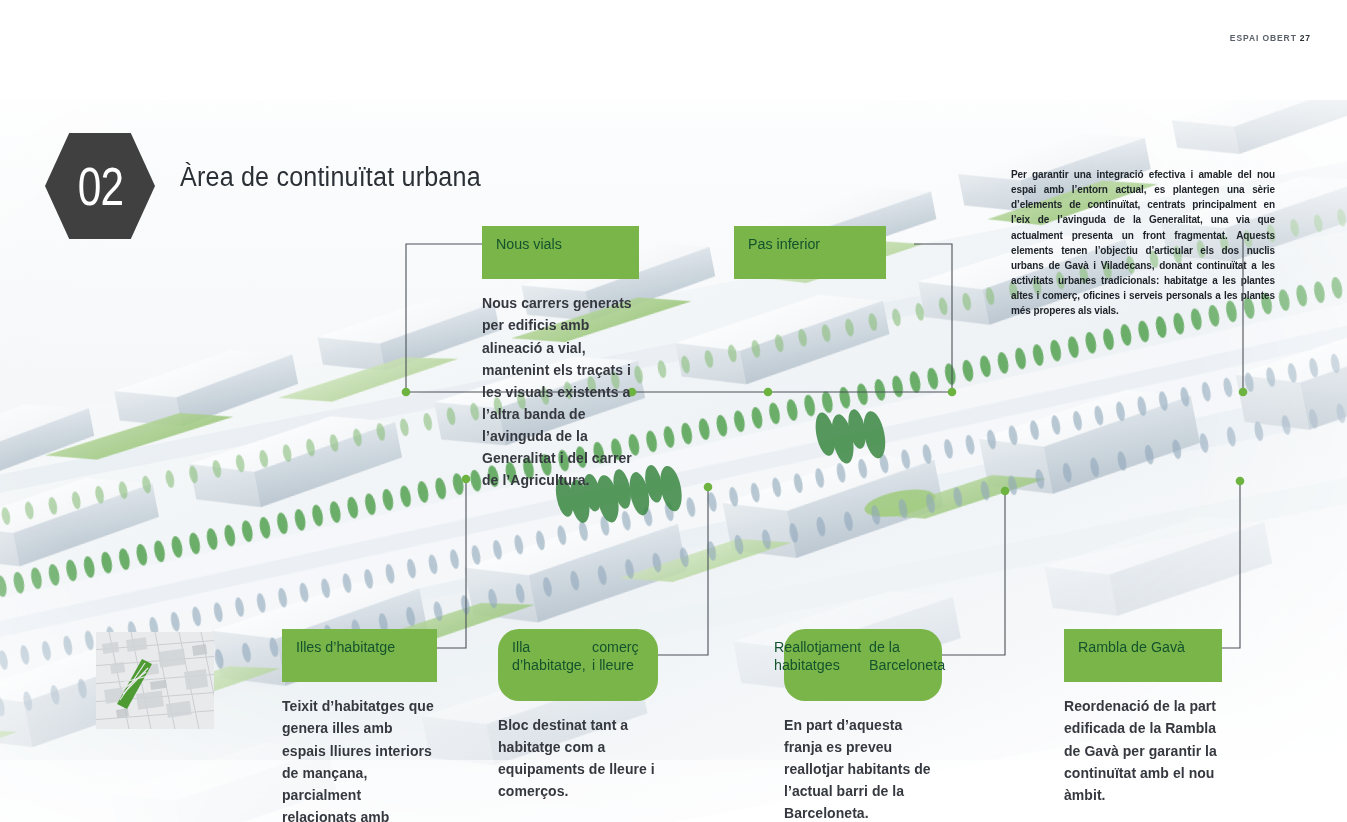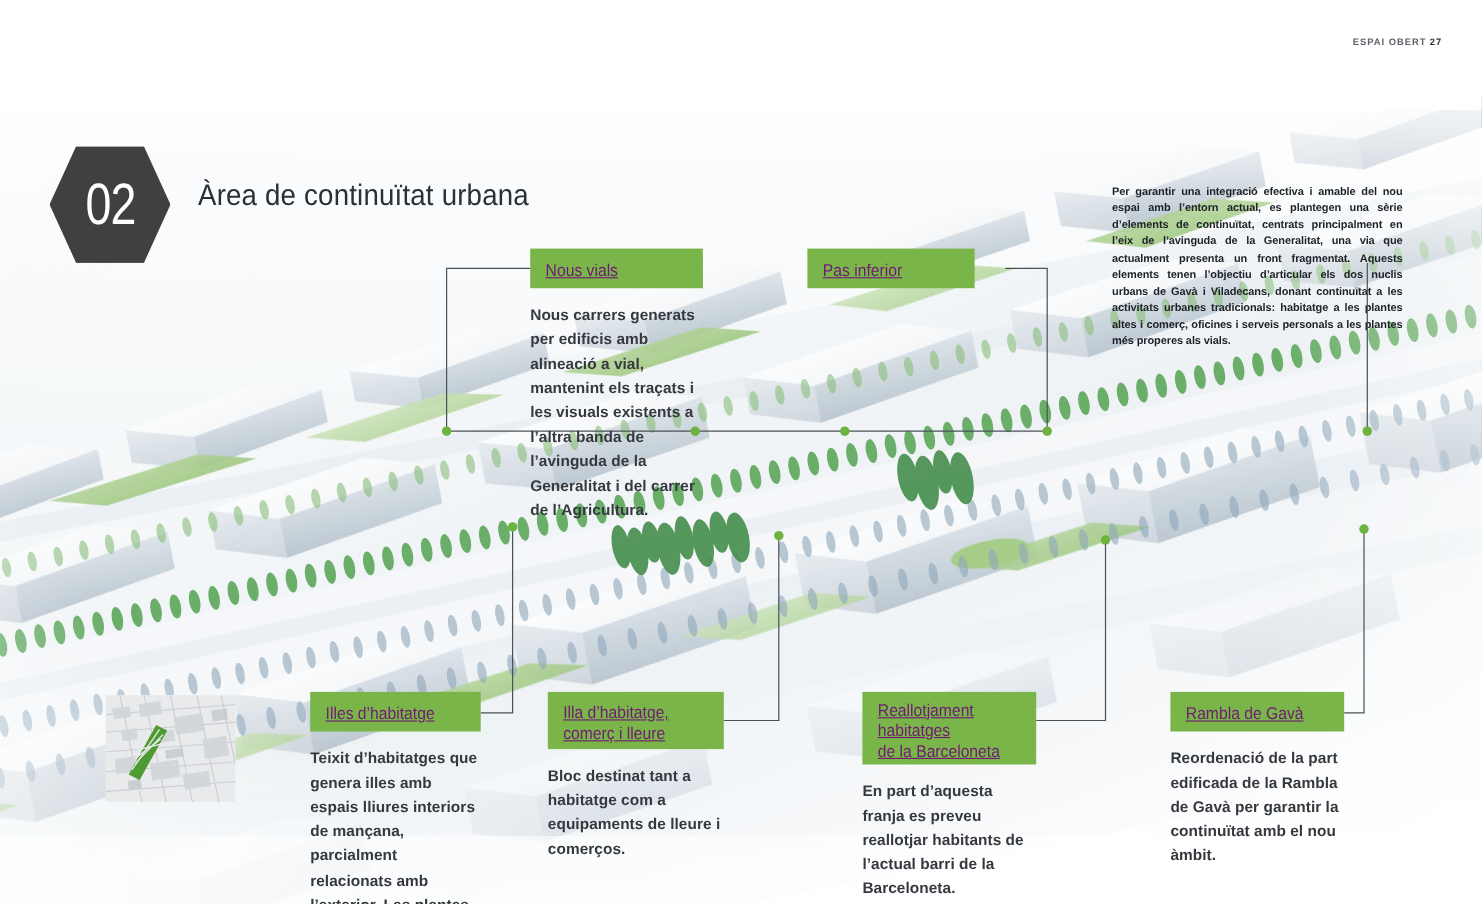--- a/index.html
+++ b/index.html
@@ -51,44 +51,44 @@
   #intro{
     position:absolute; left:1011px; top:167px; width:264px;
     font-size:10px; line-height:1.515; font-weight:700;
     color:#1d2228; text-align:justify; text-justify:inter-word;
     letter-spacing:-0.1px;
   }
 
   
   .callout{ position:absolute; }
   .callout .hdr{
-    background:#79b548; color:#701a75;
+    background:#79b548; color:#14532d;
     font-size:15.5px; line-height:1.18; font-weight:400;
-    padding:9px 14px 2px 14px;
+    padding:9px 14px 26px 14px;
     transform-origin:left top;
-    display:flex; align-items:center; min-height:36px;text-decoration:underline;
+    display:flex; align-items:center; min-height:36px;
   }
   .callout .hdr span{ display:block; transform:scaleX(.92); transform-origin:left center;}
   .callout .body{
     margin-top:13px; font-size:14px; line-height:1.58;
     color:#35393f; letter-spacing:.05px;font-weight:bold;
   }
 
   #co-nous-vials   { left:482px; top:226px; width:157px; }
   #co-pas-inferior { left:734px; top:226px; width:152px; }
   #co-illes        { left:282px; top:629px; width:155px; }
   #co-illa         { left:498px; top:629px; width:160px; }
   #co-reallotjament{ left:784px; top:629px; width:158px; }
   #co-rambla       { left:1064px; top:629px; width:158px; }
 
   #co-nous-vials .hdr,
   #co-pas-inferior .hdr,
   #co-illes .hdr,
   #co-rambla .hdr { min-height:36px; }
-  #co-illa .hdr, #co-reallotjament .hdr { min-height:52px; align-items:flex-start; flex-direction:column; justify-content:center;}
+  #co-illa .hdr, #co-reallotjament .hdr { min-height:52px; align-items:flex-start; justify-content:center;border-radius:21px;}
 
   
   #connectors{ position:absolute; inset:0; pointer-events:none; }
 
   
   #locator{
     position:absolute; left:96px; top:632px; width:118px; height:97px;
     overflow:hidden; background:#eceef0;
   }
   #locator svg{ display:block; }

